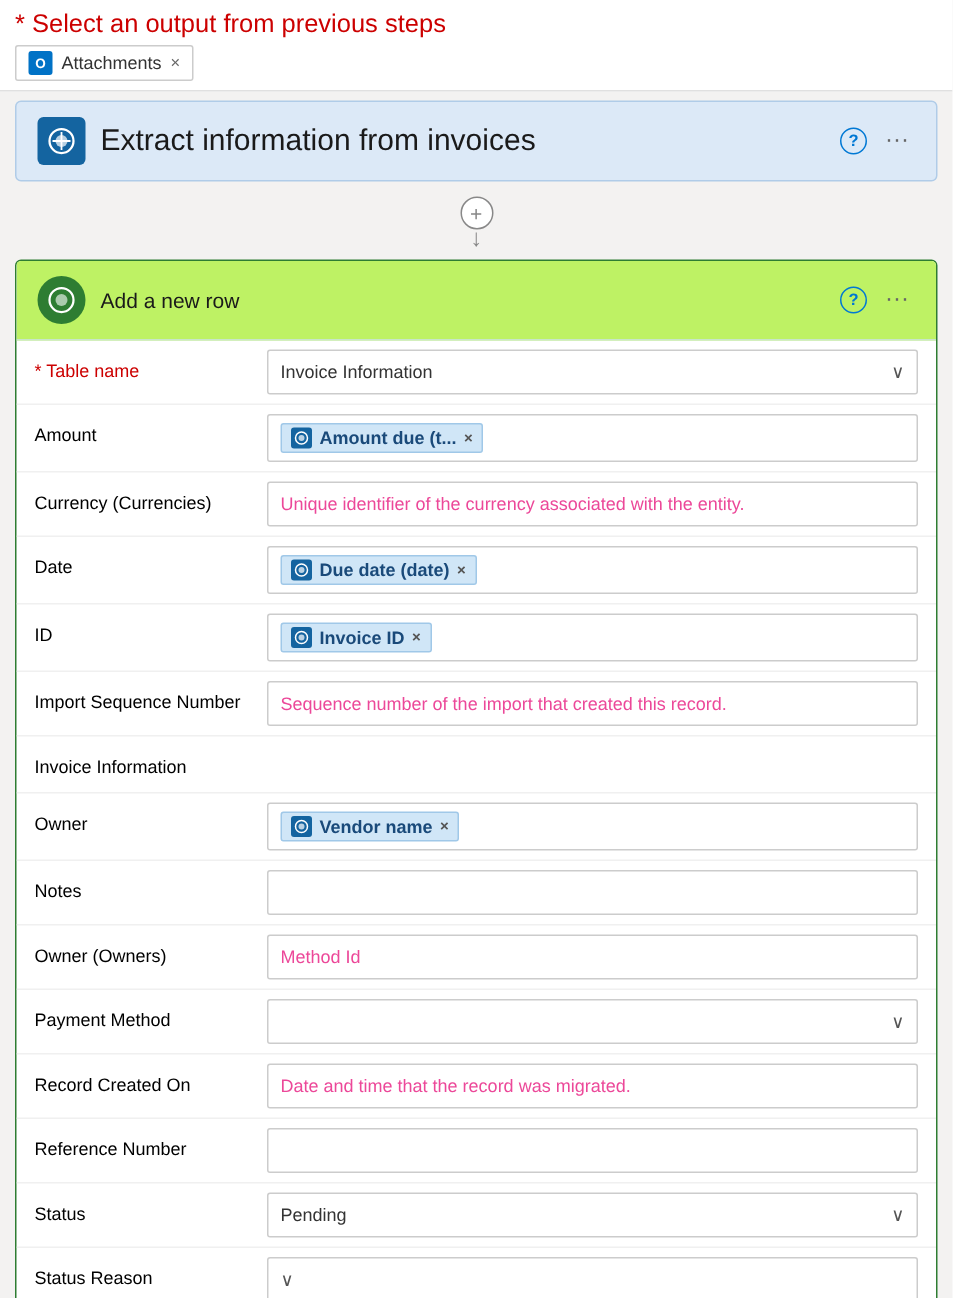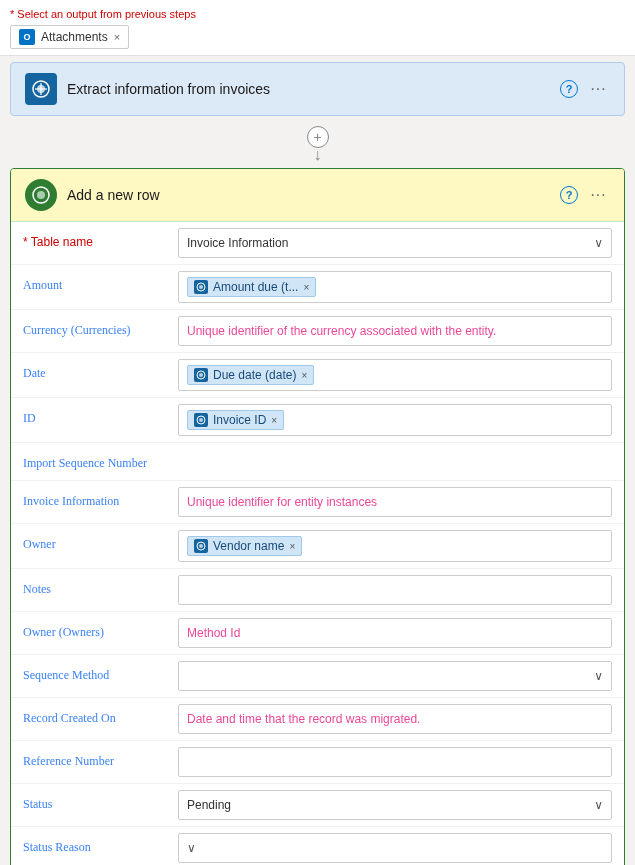--- a/index.html
+++ b/index.html
@@ -61,21 +61,21 @@
       height: 32px;
       background: #1464a0;
       border-radius: 4px;
       display: flex;
       align-items: center;
       justify-content: center;
       color: #fff;
       font-size: 16px;
     }
     .extract-title {
-      font-size: 14px;
+      font-size: 20px;
       font-weight: 500;
       color: #1a1a1a;
     }
     .extract-right {
       display: flex;
       align-items: center;
       gap: 8px;
     }
     .icon-btn {
       background: none;
@@ -112,21 +112,21 @@
     }
 
     .add-row-block {
       background: #fff;
       margin: 0 10px;
       border: 1.5px solid #2e7d32;
       border-radius: 4px;
       overflow: hidden;
     }
     .add-row-header {
-      background: #fef9c3;
+      background: #bef264;
       padding: 10px 14px;
       display: flex;
       align-items: center;
       justify-content: space-between;
       border-bottom: 1px solid #c8e6c9;
     }
     .add-row-header .left {
       display: flex;
       align-items: center;
       gap: 10px;
@@ -162,22 +162,21 @@
     .field-label {
       width: 155px;
       min-width: 155px;
       font-size: 12px;
       color: #c00;
       padding-top: 7px;
       padding-right: 8px;
       flex-shrink: 0;
     }
     .field-label.normal {
-      color: #3b82f6;
-      font-family: Liberation Serif, serif;
+      color: #000000;
     }
     .field-value {
       flex: 1;
       position: relative;
     }
 
     .input-box {
       width: 100%;
       border: 1px solid #ccc;
       border-radius: 2px;
@@ -198,20 +197,21 @@
       display: inline-flex;
       align-items: center;
       background: #d0e6f7;
       border: 1px solid #a0c8e8;
       border-radius: 2px;
       padding: 2px 6px;
       font-size: 12px;
       color: #1a4a7a;
       gap: 5px;
       margin-right: 2px;
+      font-weight: bold;
     }
     .token-chip .tok-icon {
       width: 14px;
       height: 14px;
       background: #1464a0;
       border-radius: 2px;
       display: inline-flex;
       align-items: center;
       justify-content: center;
       color: #fff;
@@ -251,21 +251,21 @@
       align-items: center;
       justify-content: space-between;
       cursor: pointer;
       min-height: 30px;
     }
   </style>
 </head>
 <body>
 
 <div style="background:#fff; padding:6px 10px; border-bottom:1px solid #e0e0e0;">
-  <span style="font-size:11px; color:#c00;">* Select an output from previous steps</span>
+  <span style="font-size:17px; color:#c00;">* Select an output from previous steps</span>
   <div style="margin-top:4px;">
     <span class="tag-chip">
       <span class="outlook-icon">O</span>
       <span>Attachments</span>
       <span class="close-x">×</span>
     </span>
   </div>
 </div>
 
 <div class="extract-block">
@@ -379,29 +379,29 @@
             </span>
             <span>Invoice ID</span>
             <span class="tok-close">×</span>
           </span>
         </div>
       </div>
     </div>
 
     <div class="field-row">
       <div class="field-label normal">Import Sequence Number</div>
+      <div class="field-value">
+        <div class="input-box placeholder-text">
+          <span>Sequence number of the import that created this record.</span>
+        </div>
+      </div>
     </div>
 
     <div class="field-row">
       <div class="field-label normal">Invoice Information</div>
-      <div class="field-value">
-        <div class="input-box placeholder-text">
-          <span>Unique identifier for entity instances</span>
-        </div>
-      </div>
     </div>
 
     <div class="field-row">
       <div class="field-label normal">Owner</div>
       <div class="field-value">
         <div class="input-box">
           <span class="token-chip">
             <span class="tok-icon" style="background:#1464a0;">
               <svg width="10" height="10" viewBox="0 0 10 10" fill="none">
                   <circle cx="5" cy="5" r="4" stroke="#fff" stroke-width="1" fill="none"></circle>
@@ -425,21 +425,21 @@
     <div class="field-row">
       <div class="field-label normal">Owner (Owners)</div>
       <div class="field-value">
         <div class="input-box placeholder-text">
           <span>Method Id</span>
         </div>
       </div>
     </div>
 
     <div class="field-row">
-      <div class="field-label normal">Sequence Method</div>
+      <div class="field-label normal">Payment Method</div>
       <div class="field-value">
         <div class="select-box">
           <span></span>
           <span style="color:#555;font-size:12px;">∨</span>
         </div>
       </div>
     </div>
 
     <div class="field-row">
       <div class="field-label normal">Record Created On</div>

